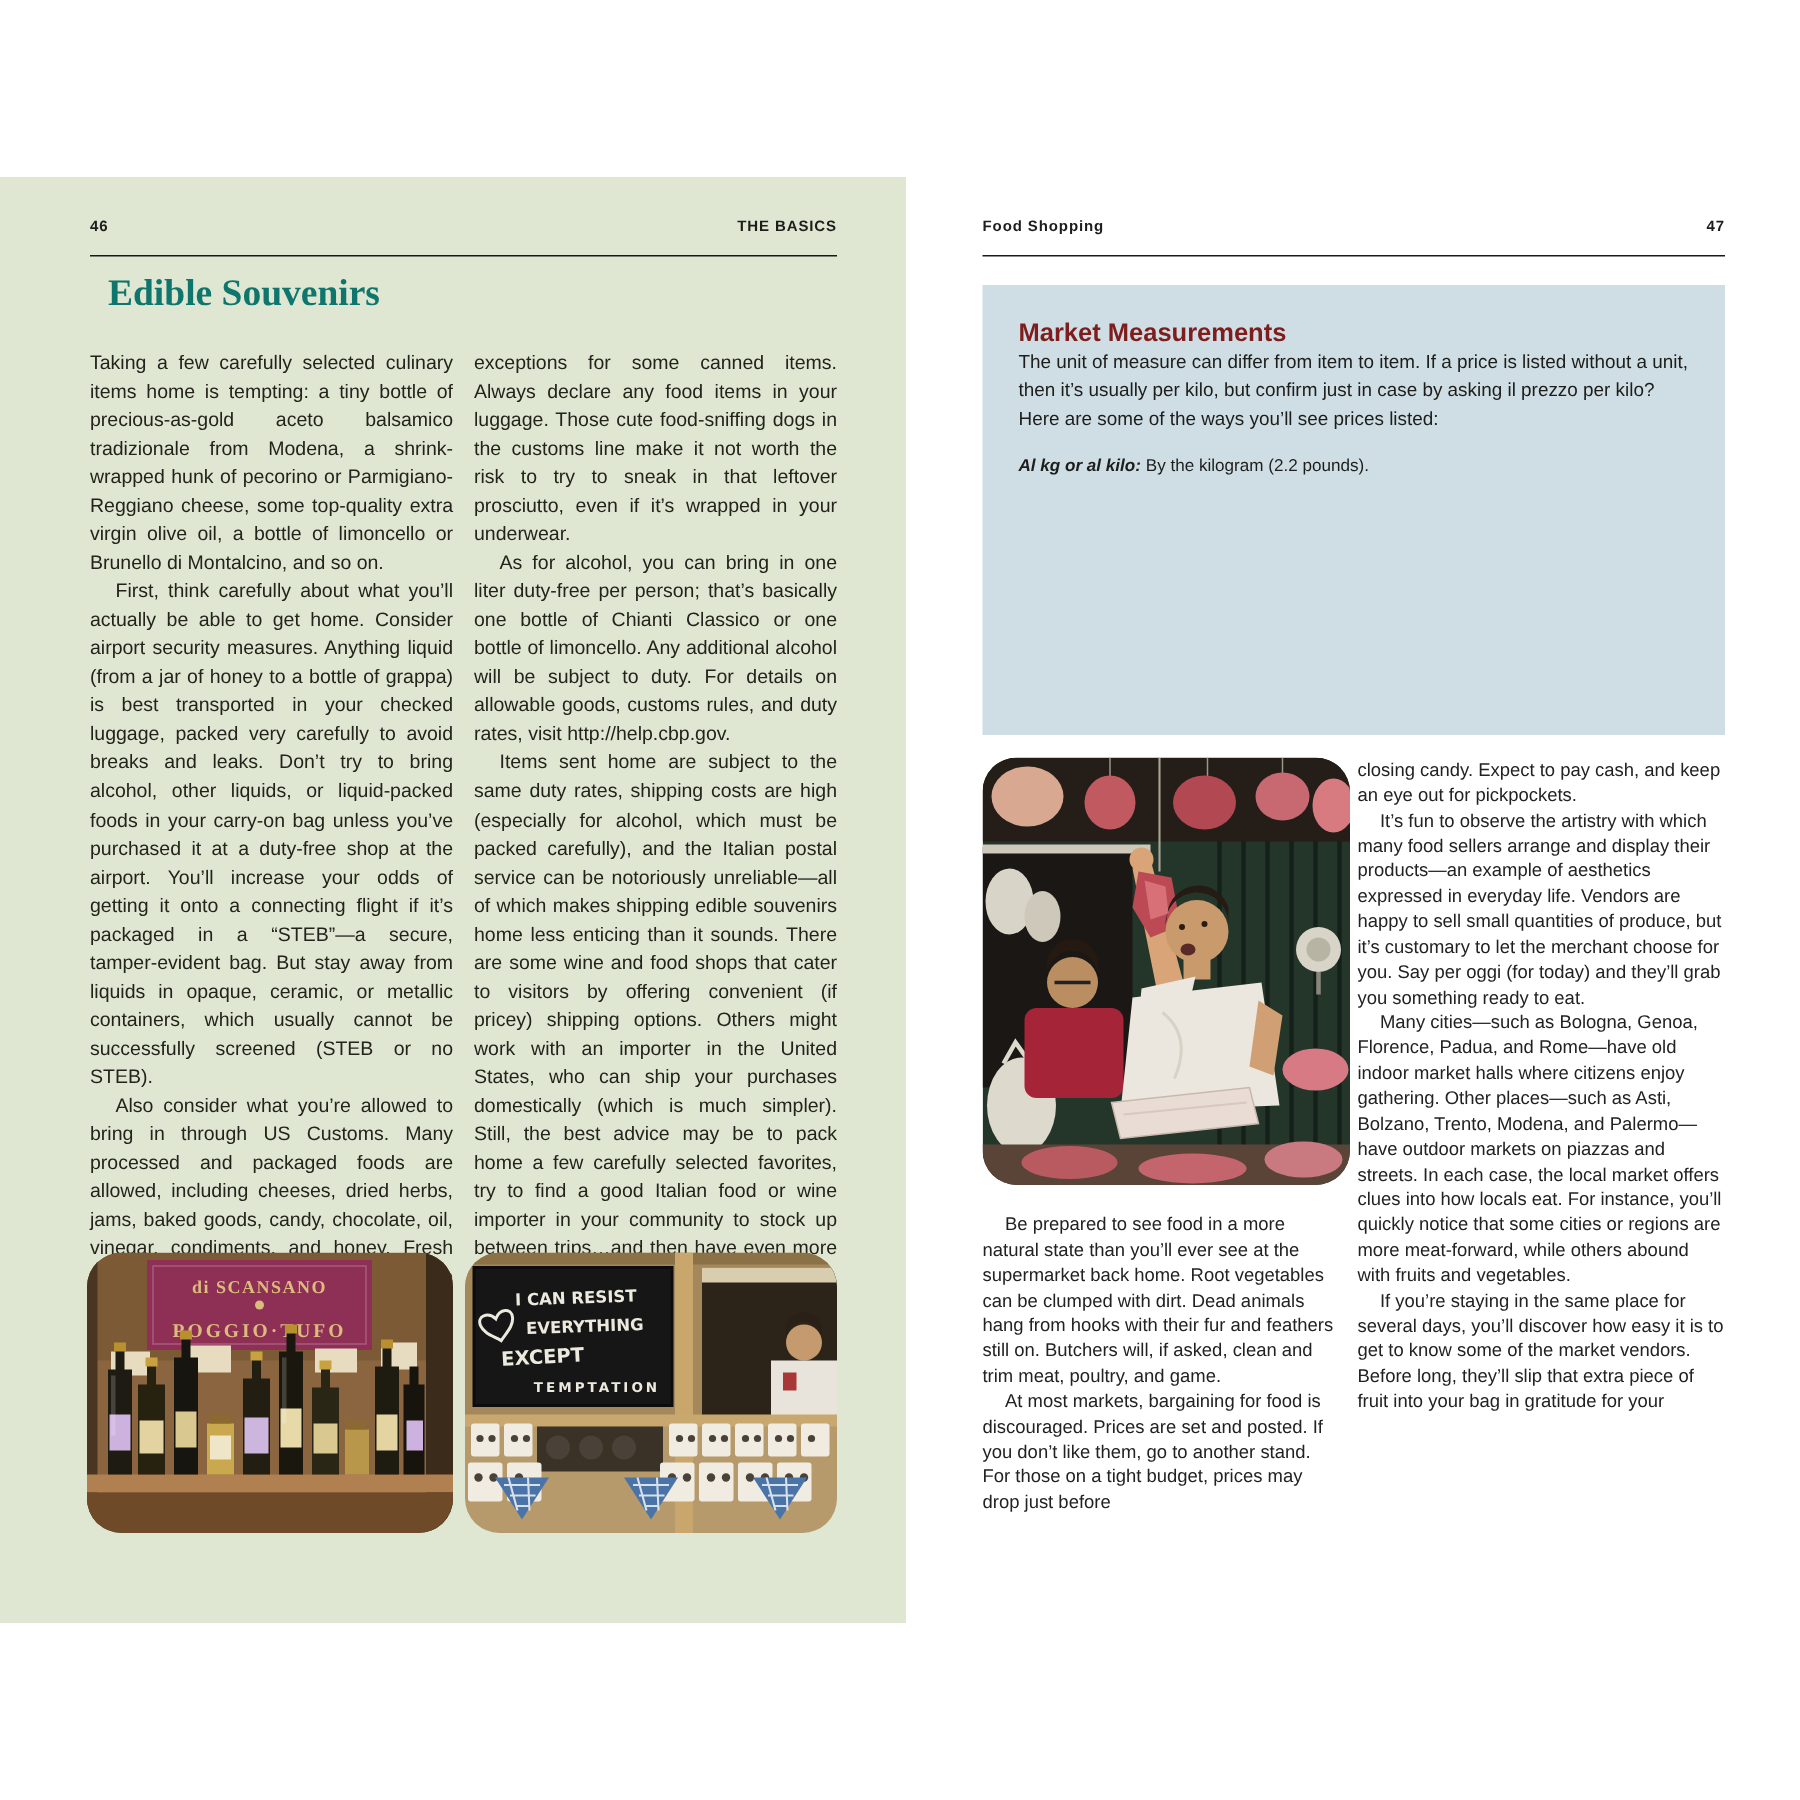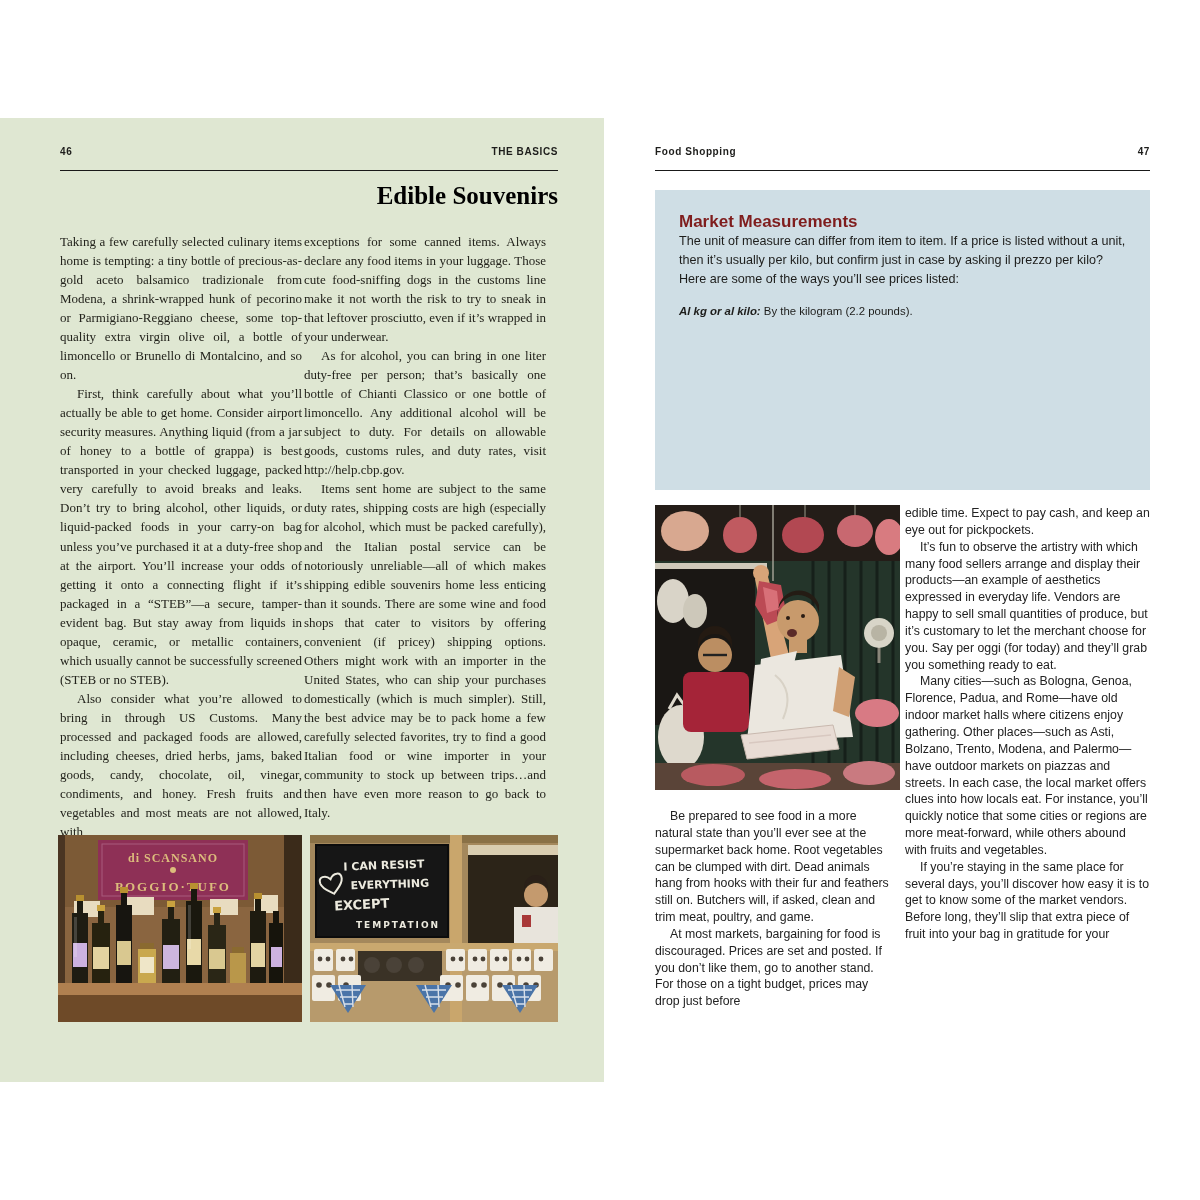--- a/index.html
+++ b/index.html
@@ -6,32 +6,32 @@
   html,body { width:1200px; height:1200px; background:#ffffff; }
   body { font-family:"Liberation Sans","DejaVu Sans",sans-serif; color:#1d1d1b; position:relative; }
   .spread { position:absolute; top:118px; left:0; width:1200px; height:964px; }
   .page { position:absolute; top:0; height:964px; }
   .page.left  { left:0; width:604px; background:#dfe7d2; }
   .page.right { left:604px; width:596px; background:#ffffff; }
 
   .pg-head { position:absolute; top:28px; font-size:10px; font-weight:bold; letter-spacing:.6px; }
   .rule { position:absolute; border-top:1.6px solid #191919; }
 
-  .title { position:absolute; top:64px; left:60px; width:498px; text-align:right;
-           font-family:"Liberation Serif","DejaVu Serif",serif; font-size:25px; font-weight:bold; color:#000000; }
+  .title { position:absolute; top:64px; left:72px; width:498px; text-align:left;
+           font-family:"Liberation Serif","DejaVu Serif",serif; font-size:25px; font-weight:bold; color:#0f766e; }
 
   .col { position:absolute; width:242px; }
-  .serif { font-family:Liberation Serif, serif; font-size:13px; line-height:1.465;
+  .serif { font-family:Liberation Sans, sans-serif; font-size:13px; line-height:1.465;
            text-align:justify; color:#23231c; }
   .serif p.ind { text-indent:17px; }
 
   .sans-col { font-size:12.3px; line-height:1.37; color:#222; }
   .sans-col p.ind { text-indent:15px; }
 
-  .photo { position:absolute; overflow:hidden; }
+  .photo { position:absolute; overflow:hidden;border-radius:23px; }
   .photo svg { display:block; width:100%; height:100%; }
 
   .mbox { position:absolute; left:51px; top:72px; width:495px; height:300px;
           background:#cfdee5; padding:22px 24px 18px 24px; }
   .mbox h2 { font-size:17px; font-weight:bold; color:#7f1d1d; }
   .mbox-intro { font-size:12.6px; line-height:1.5; margin-bottom:14px; }
   .mbox-cols { display:flex; gap:26px; }
   .mcol { flex:1; font-size:11.4px; line-height:1.45; }
   .mcol p { margin-bottom:10px; }
   .term { font-weight:bold; font-style:italic; }
@@ -50,21 +50,21 @@
     <div class="rule" style="left:60px; top:52px; width:498px;"></div>
 
     <h1 class="title">Edible Souvenirs</h1>
 
     <div class="col serif" style="left:60px; top:114px;">
       <p>Taking a few carefully selected culinary items home is tempting: a tiny bottle of precious-as-gold aceto balsamico tradizionale from Modena, a shrink-wrapped hunk of pecorino or Parmigiano-Reggiano cheese, some top-quality extra virgin olive oil, a bottle of limoncello or Brunello di Montalcino, and so on.</p>
       <p class="ind">First, think carefully about what you’ll actually be able to get home. Consider airport security measures. Anything liquid (from a jar of honey to a bottle of grappa) is best transported in your checked luggage, packed very carefully to avoid breaks and leaks. Don’t try to bring alcohol, other liquids, or liquid-packed foods in your carry-on bag unless you’ve purchased it at a duty-free shop at the airport. You’ll increase your odds of getting it onto a connecting flight if it’s packaged in a “STEB”—a secure, tamper-evident bag. But stay away from liquids in opaque, ceramic, or metallic containers, which usually cannot be successfully screened (STEB or no STEB).</p>
       <p class="ind">Also consider what you’re allowed to bring in through US Customs. Many processed and packaged foods are allowed, including cheeses, dried herbs, jams, baked goods, candy, chocolate, oil, vinegar, condiments, and honey. Fresh fruits and vegetables and most meats are not allowed, with</p>
     </div>
 
-    <div class="col serif" style="left:304px; top:114px;">
+    <div class="col serif" style="left:316px; top:114px;">
       <p>exceptions for some canned items. Always declare any food items in your luggage. Those cute food-sniffing dogs in the customs line make it not worth the risk to try to sneak in that leftover prosciutto, even if it’s wrapped in your underwear.</p>
       <p class="ind">As for alcohol, you can bring in one liter duty-free per person; that’s basically one bottle of Chianti Classico or one bottle of limoncello. Any additional alcohol will be subject to duty. For details on allowable goods, customs rules, and duty rates, visit http://help.cbp.gov.</p>
       <p class="ind">Items sent home are subject to the same duty rates, shipping costs are high (especially for alcohol, which must be packed carefully), and the Italian postal service can be notoriously unreliable—all of which makes shipping edible souvenirs home less enticing than it sounds. There are some wine and food shops that cater to visitors by offering convenient (if pricey) shipping options. Others might work with an importer in the United States, who can ship your purchases domestically (which is much simpler). Still, the best advice may be to pack home a few carefully selected favorites, try to find a good Italian food or wine importer in your community to stock up between trips…and then have even more reason to go back to Italy.</p>
     </div>
 
     <div class="photo" style="left:58px; top:717px; width:244px; height:187px;">
       <svg viewBox="0 0 244 187" preserveAspectRatio="none">
         <rect width="244" height="187" fill="#8a6540"></rect>
         <rect width="244" height="72" fill="#7c5a36"></rect>
         <rect x="226" width="18" height="187" fill="#3b2b1a"></rect>
@@ -319,19 +319,19 @@
         </g>
       </svg>
     </div>
 
     <div class="col sans-col" style="left:51px; top:690px; width:240px;">
       <p class="ind">Be prepared to see food in a more natural state than you’ll ever see at the supermarket back home. Root vegetables can be clumped with dirt. Dead animals hang from hooks with their fur and feathers still on. Butchers will, if asked, clean and trim meat, poultry, and game.</p>
       <p class="ind">At most markets, bargaining for food is discouraged. Prices are set and posted. If you don’t like them, go to another stand. For those on a tight budget, prices may drop just before</p>
     </div>
 
     <div class="col sans-col" style="left:301px; top:387px; width:245px;">
-      <p>edible time. Expect to pay cash, and keep an eye out for pickpockets.</p>
+      <p>closing candy. Expect to pay cash, and keep an eye out for pickpockets.</p>
       <p class="ind">It’s fun to observe the artistry with which many food sellers arrange and display their products—an example of aesthetics expressed in everyday life. Vendors are happy to sell small quantities of produce, but it’s customary to let the merchant choose for you. Say per oggi (for today) and they’ll grab you something ready to eat.</p>
       <p class="ind">Many cities—such as Bologna, Genoa, Florence, Padua, and Rome—have old indoor market halls where citizens enjoy gathering. Other places—such as Asti, Bolzano, Trento, Modena, and Palermo—have outdoor markets on piazzas and streets. In each case, the local market offers clues into how locals eat. For instance, you’ll quickly notice that some cities or regions are more meat-forward, while others abound with fruits and vegetables.</p>
       <p class="ind">If you’re staying in the same place for several days, you’ll discover how easy it is to get to know some of the market vendors. Before long, they’ll slip that extra piece of fruit into your bag in gratitude for your</p>
     </div>
   </section>
 </div>
 
 </body></html>

